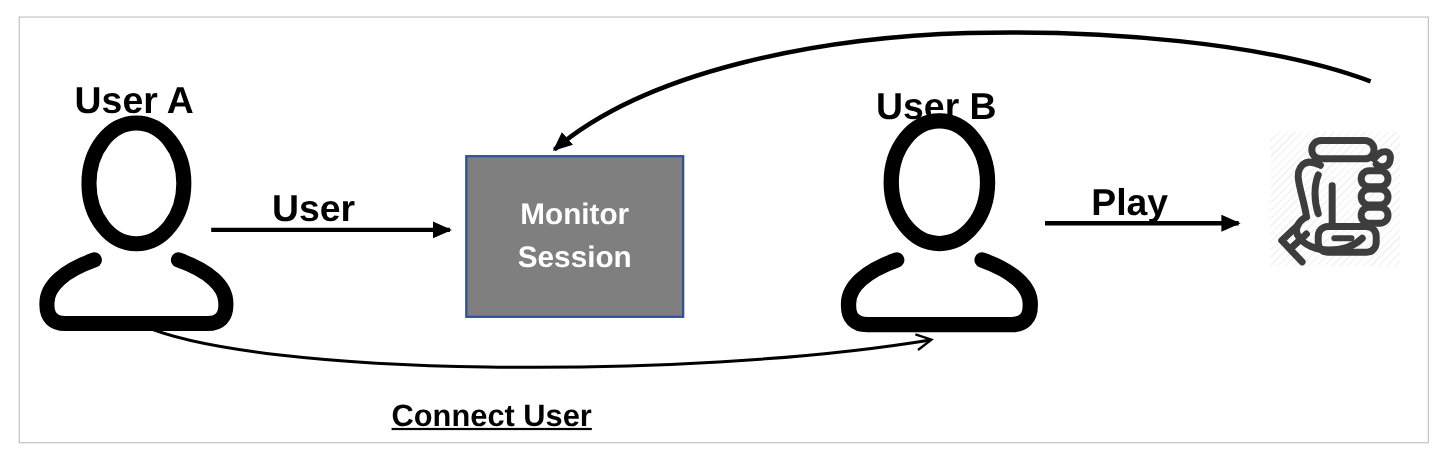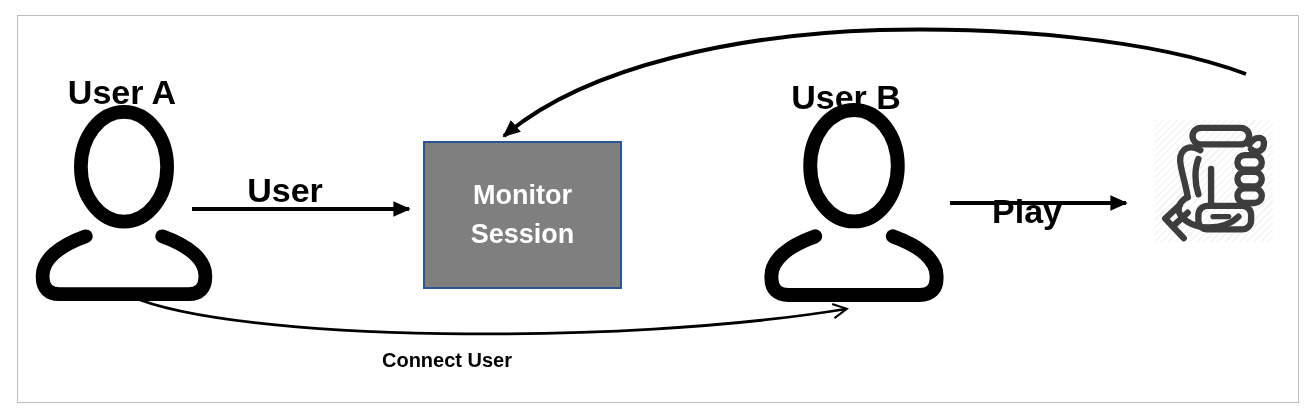--- a/index.html
+++ b/index.html
@@ -73,26 +73,26 @@
   <svg class="person" style="left:26px;top:102px;" width="196" height="201" viewBox="0 0 200 205">
     <use href="#person"></use>
   </svg>
 
   <div class="label" style="left:225px;top:171px;width:120px;">User</div>
 
   <div class="monitor-box">
     <div class="boxlabel">Monitor Session</div>
   </div>
 
-  <div class="label" style="left:786px;top:78px;width:120px;">User B</div>
+  <div class="label" style="left:786px;top:78px;width:120px;text-align:right;">User B</div>
   <svg class="person" style="left:752px;top:100px;" width="204" height="204" viewBox="0 0 200 205">
     <use href="#person"></use>
   </svg>
 
-  <div class="label" style="left:967px;top:165px;width:120px;margin-top:27px;">Play</div>
+  <div class="label" style="left:967px;top:165px;width:120px;">Play</div>
 
   <div class="app-icon-wrap">
     <svg width="118" height="122" viewBox="0 0 120 125" fill="none" stroke="var(--app_icon,#3d3d3d)" stroke-width="6.5" stroke-linecap="round" stroke-linejoin="round">
 
       <rect x="38" y="8" width="58" height="17" rx="8.5"></rect>
 
       <path d="M 96,25 C 103,15 113,17 111,26 C 110,33 102,34 98,30"></path>
 
       <rect x="84" y="36" width="25" height="15" rx="7.5"></rect>
       <rect x="84" y="53" width="25" height="15" rx="7.5"></rect>
@@ -106,15 +106,15 @@
       <path d="M 46,31 C 31,23 23,33 26,47 C 28,58 32,70 33,79"></path>
       <path d="M 44,40 C 40,50 40,64 44,76"></path>
 
       <path d="M 33,79 C 25,83 21,91 26,98 C 31,105 42,110 54,110 C 70,110 80,104 85,99"></path>
 
       <path d="M 25,87 L 10,101 L 29,121"></path>
       <path d="M 33,95 L 20,107"></path>
     </svg>
   </div>
 
-  <div class="label" style="left:327px;top:349px;width:240px;font-size:20px;">Connect User</div>
+  <div class="label" style="left:327px;top:362px;width:240px;font-size:28px;text-decoration:underline;">Connect User</div>
 
 </div>
 
 </body></html>

